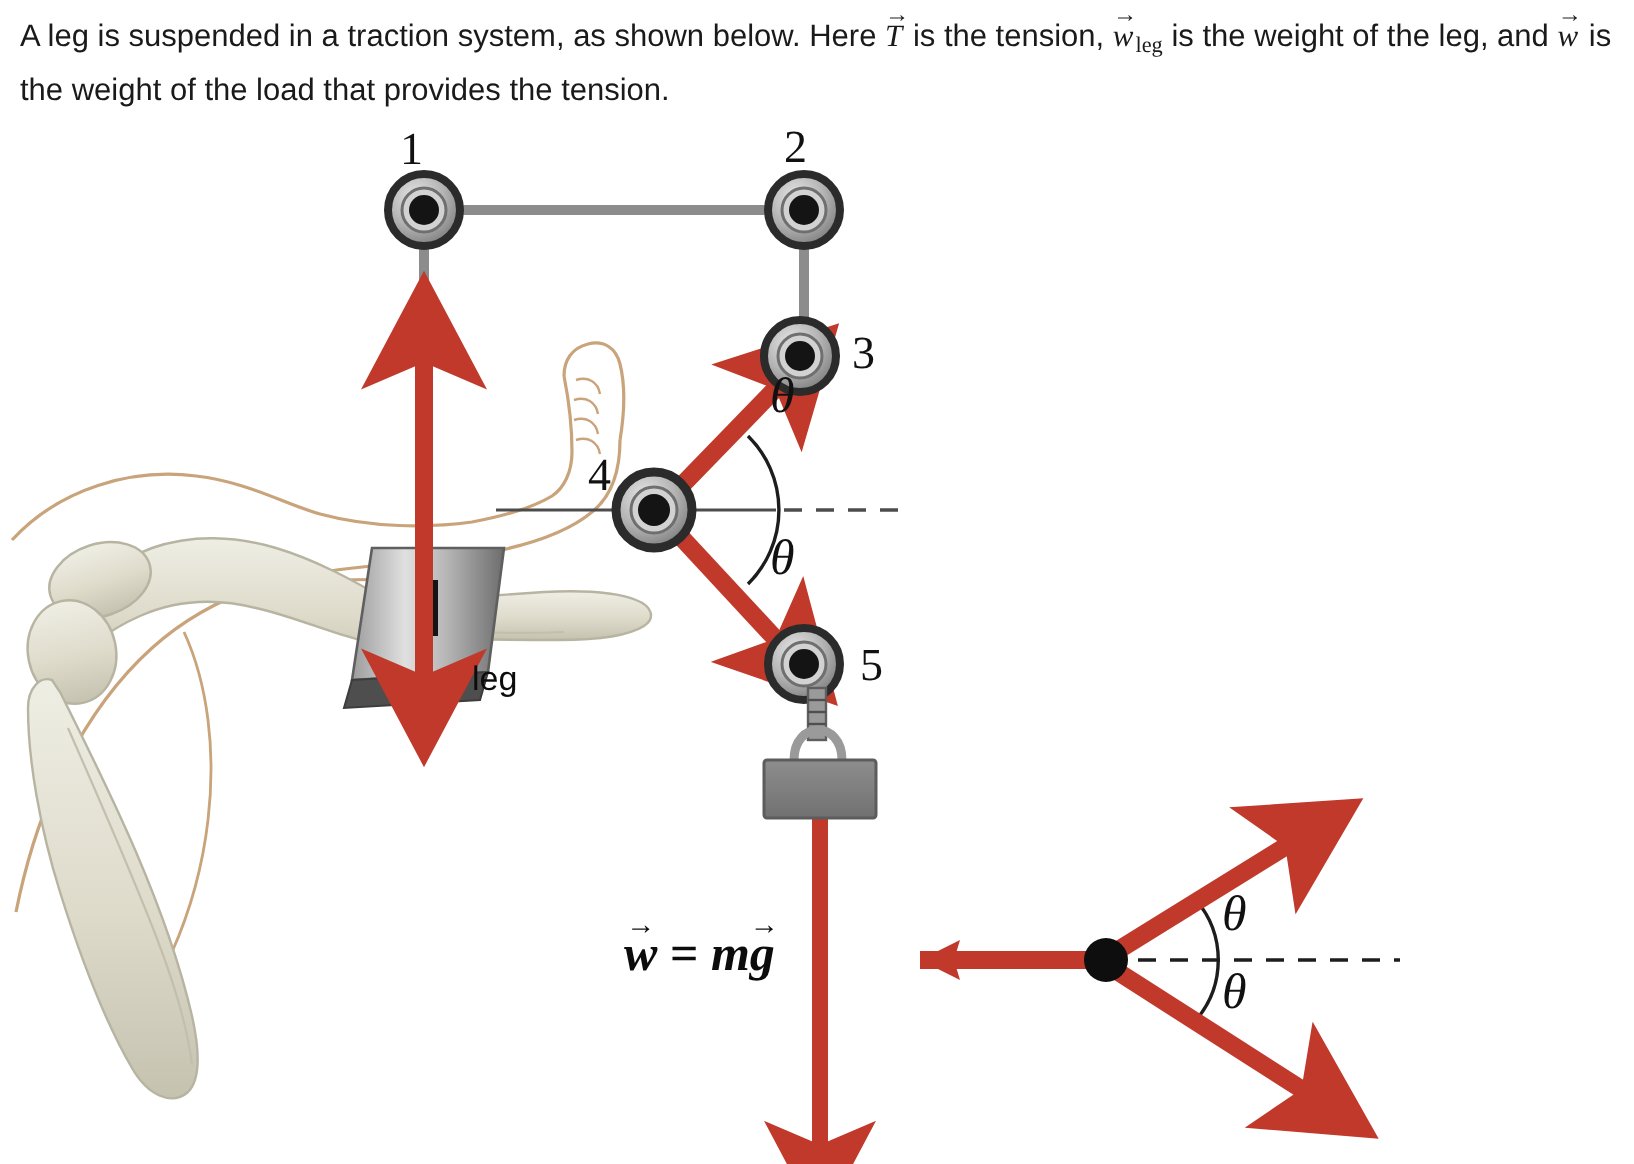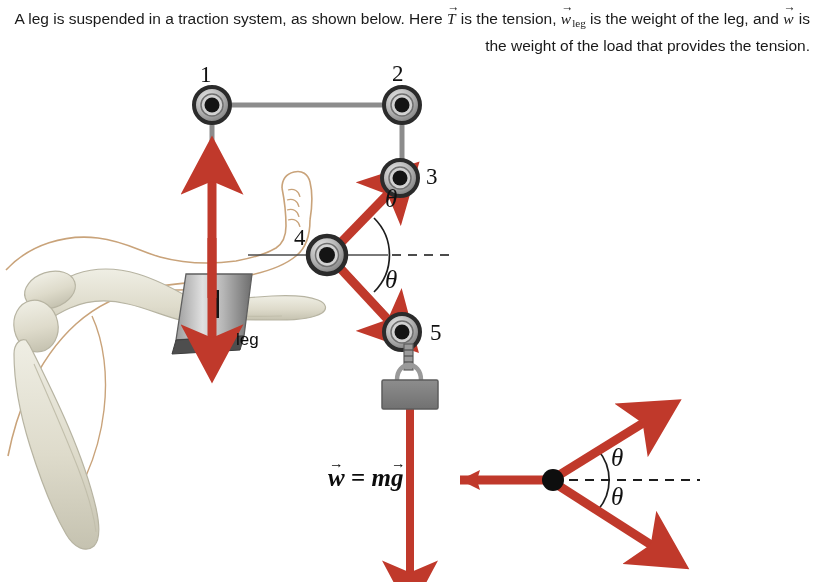--- a/index.html
+++ b/index.html
@@ -7,21 +7,20 @@
     padding: 0;
     background: #ffffff;
   }
   #page {
     position: relative;
     width: 817px;
     height: 582px;
     background: #ffffff;
     overflow: hidden;
     font-family: "Liberation Sans", sans-serif;
-    text-align: right;
   }
   .prompt {
     position: absolute;
     left: 10px;
     top: 6px;
     width: 800px;
     font-size: 15.5px;
     color: #1a1a1a;
     line-height: 1.72;
     font-family: "Liberation Sans", sans-serif;
@@ -261,19 +260,19 @@
     <span class="lbl num-lbl" style="left:392px; top:3px;">2</span>
     <span class="lbl num-lbl" style="left:426px; top:106px;">3</span>
     <span class="lbl num-lbl" style="left:294px; top:167px;">4</span>
     <span class="lbl num-lbl" style="left:430px; top:262px;">5</span>
 
     <span class="lbl" style="left:236px; top:272px; font-family:'Liberation Sans',sans-serif; font-size:17px; color:#0c0c0c;">leg</span>
 
     <span class="lbl theta-lbl" style="left:385px; top:127px;">θ</span>
     <span class="lbl theta-lbl" style="left:385px; top:208px;">θ</span>
 
-    <span class="lbl eqn" style="left:328px; top:406px;"><span class="vb it">w</span>&nbsp;<span>=</span>&nbsp;<span class="it">m</span><span class="vb it">g</span></span>
+    <span class="lbl eqn" style="left:312px; top:406px;"><span class="vb it">w</span>&nbsp;<span>=</span>&nbsp;<span class="it">m</span><span class="vb it">g</span></span>
 
     <span class="lbl theta-lbl" style="left:611px; top:386px;">θ</span>
     <span class="lbl theta-lbl" style="left:611px; top:425px;">θ</span>
 
   </div>
 </div>
 
 </body></html>

